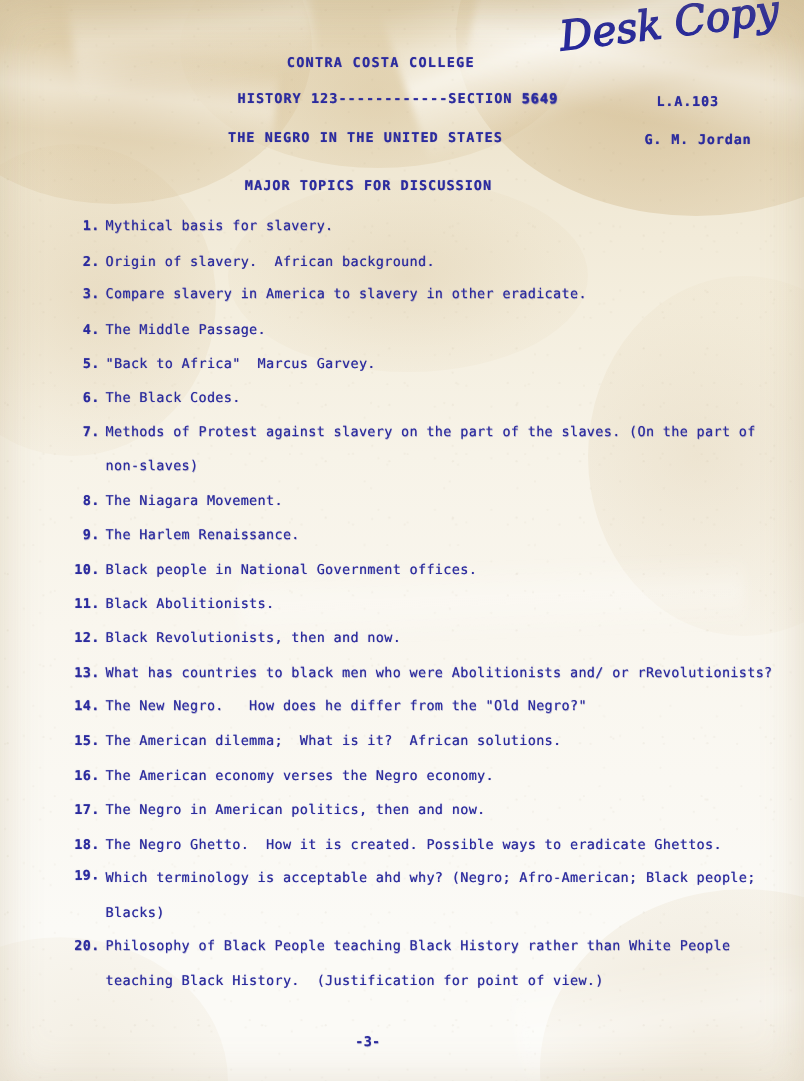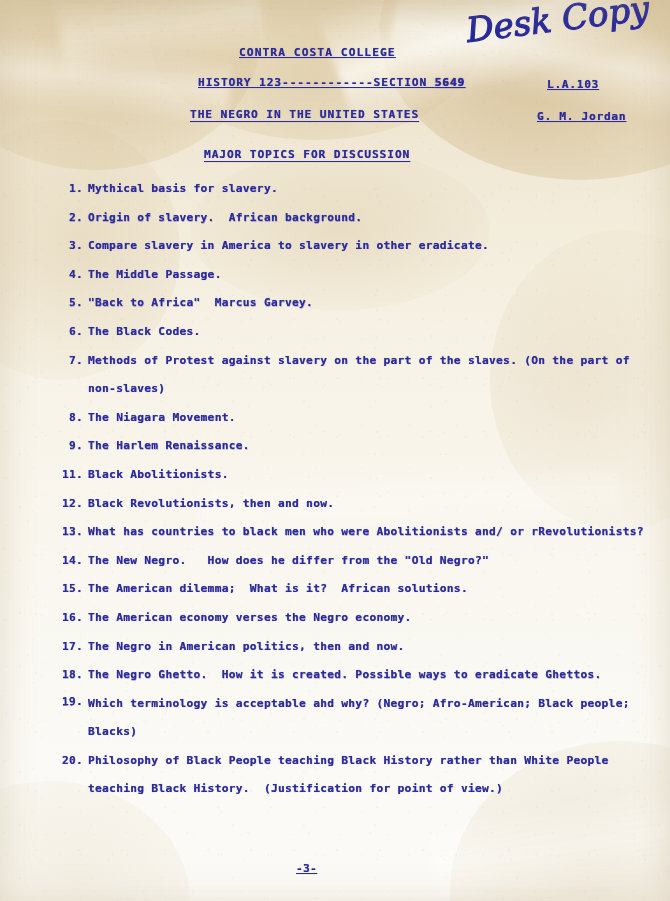--- a/index.html
+++ b/index.html
@@ -208,25 +208,23 @@
   
   .ink {
     position: absolute;
     color: #2b2b9e;
     font-weight: bold;
     letter-spacing: 0.3px;
     white-space: pre;
     text-shadow:
       0 0 0.7px rgba(43,43,158,0.55),
       0.35px 0.2px 0.5px rgba(60,55,150,0.30);
-    text-decoration: underline;
   }
 
   .ul {
-    text-decoration: underline;
     text-decoration-thickness: 1.4px;
     text-underline-offset: 2.5px;
   }
 
   
   #hdr-college { left: 239px; top: 46px;  font-size: 11.2px; letter-spacing: 1.1px; }
   #hdr-course  { left: 198px; top: 76px;  font-size: 11.2px; letter-spacing: 0.9px; }
   #hdr-room    { left: 547px; top: 78px;  font-size: 11.2px; letter-spacing: 0.7px; }
   #hdr-title   { left: 190px; top: 108px; font-size: 11.2px; letter-spacing: 0.9px; }
   #hdr-instr   { left: 498px; top: 110px; font-size: 11.2px; letter-spacing: 0.7px; margin-left: 39px; }
@@ -264,21 +262,21 @@
     letter-spacing: 0.3px;
     text-shadow:
       0 0 0.7px rgba(43,43,158,0.55),
       0.35px 0.2px 0.5px rgba(60,55,150,0.30);
   }
 
   .row .txt {
     position: absolute;
     left: 88px;
     color: #2b2b9e;
-    font-weight: bold;
+    font-weight: normal;
     font-size: 11.2px;
     white-space: pre;
     letter-spacing: 0.3px;
     text-shadow:
       0 0 0.7px rgba(43,43,158,0.55),
       0.35px 0.2px 0.5px rgba(60,55,150,0.30);
   }
 
   .row.cont .txt { left: 88px; }
 
@@ -399,20 +397,24 @@
         <span class="txt">non-slaves)</span>
       </div>
       <div class="row ">
         <span class="num">8.</span>
         <span class="txt">The Niagara Movement.</span>
       </div>
       <div class="row j1">
         <span class="num">9.</span>
         <span class="txt">The Harlem Renaissance.</span>
       </div>
+      <div class="row ">
+        <span class="num">10.</span>
+        <span class="txt">Black people in National Government offices.</span>
+      </div>
       <div class="row j2">
         <span class="num">11.</span>
         <span class="txt">Black Abolitionists.</span>
       </div>
       <div class="row ">
         <span class="num">12.</span>
         <span class="txt">Black Revolutionists, then and now.</span>
       </div>
       <div class="row j1">
         <span class="num">13.</span>

